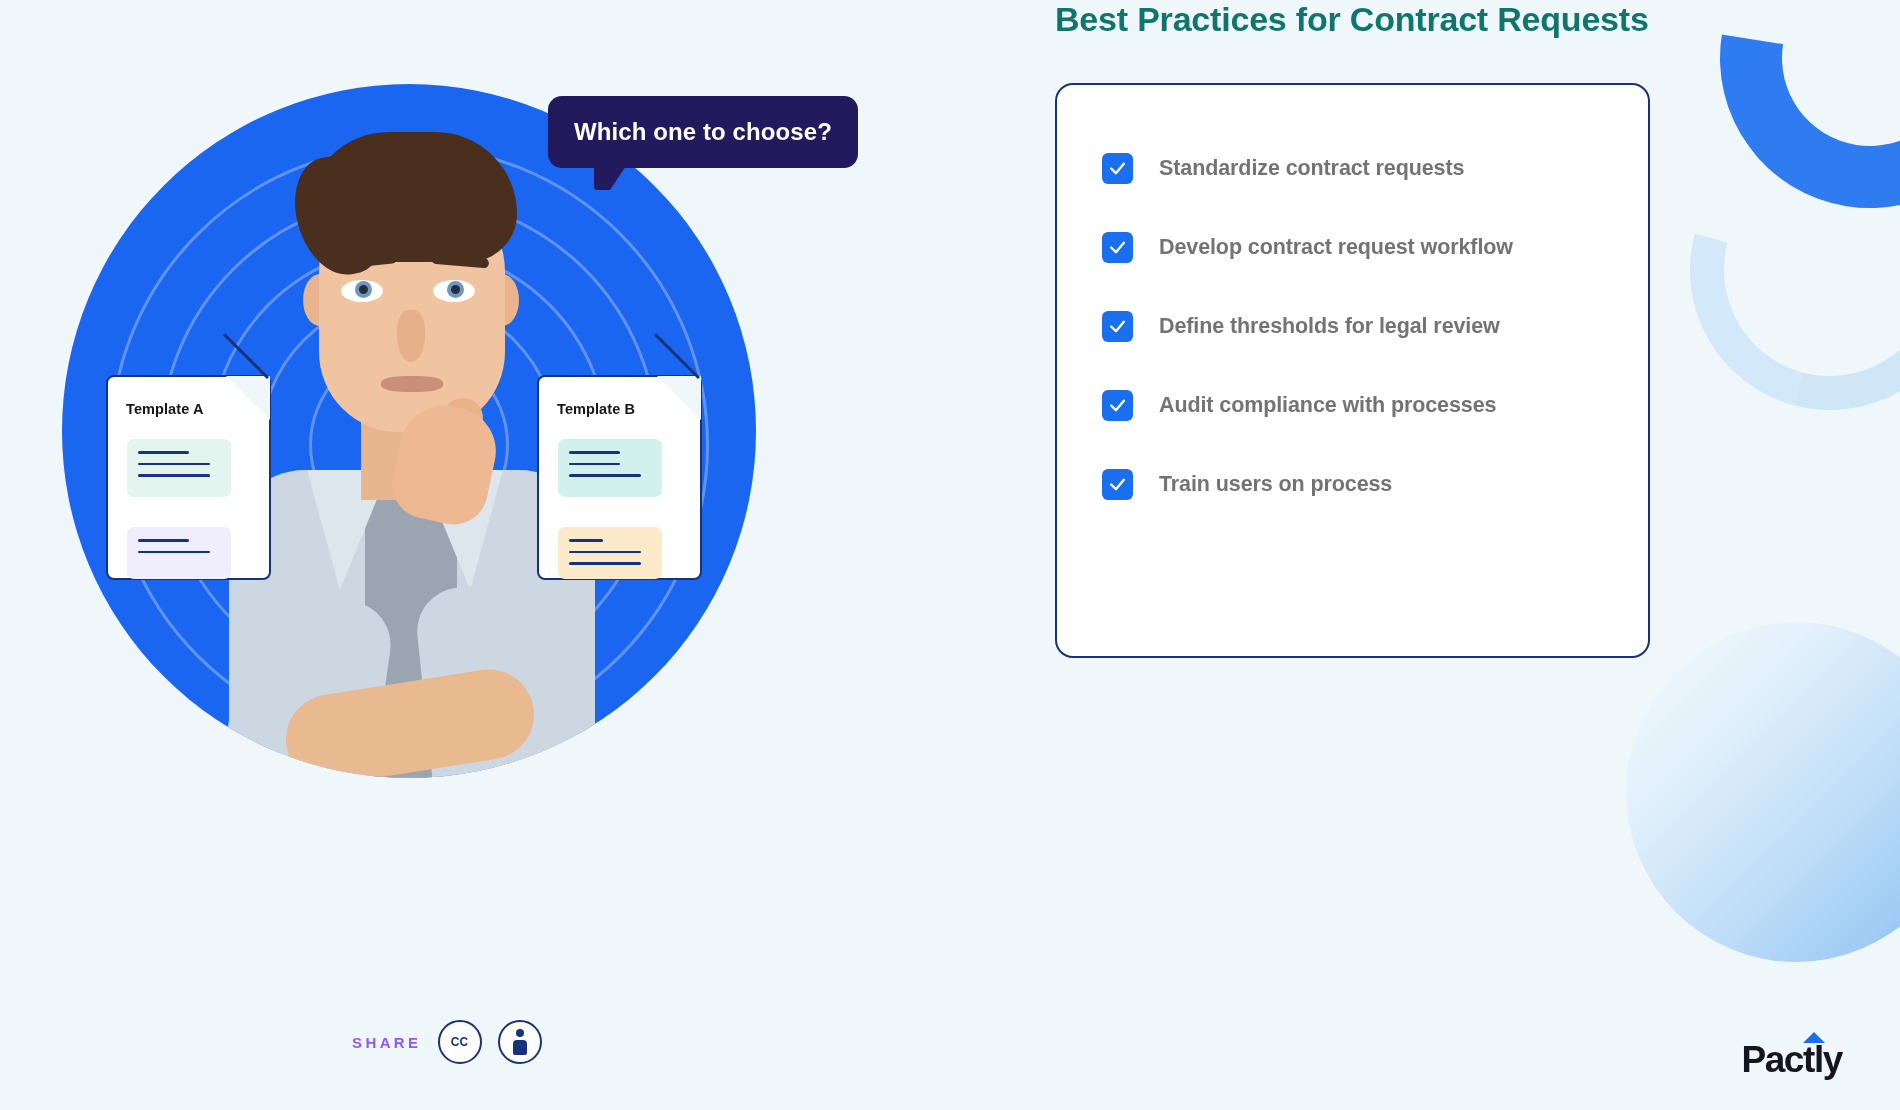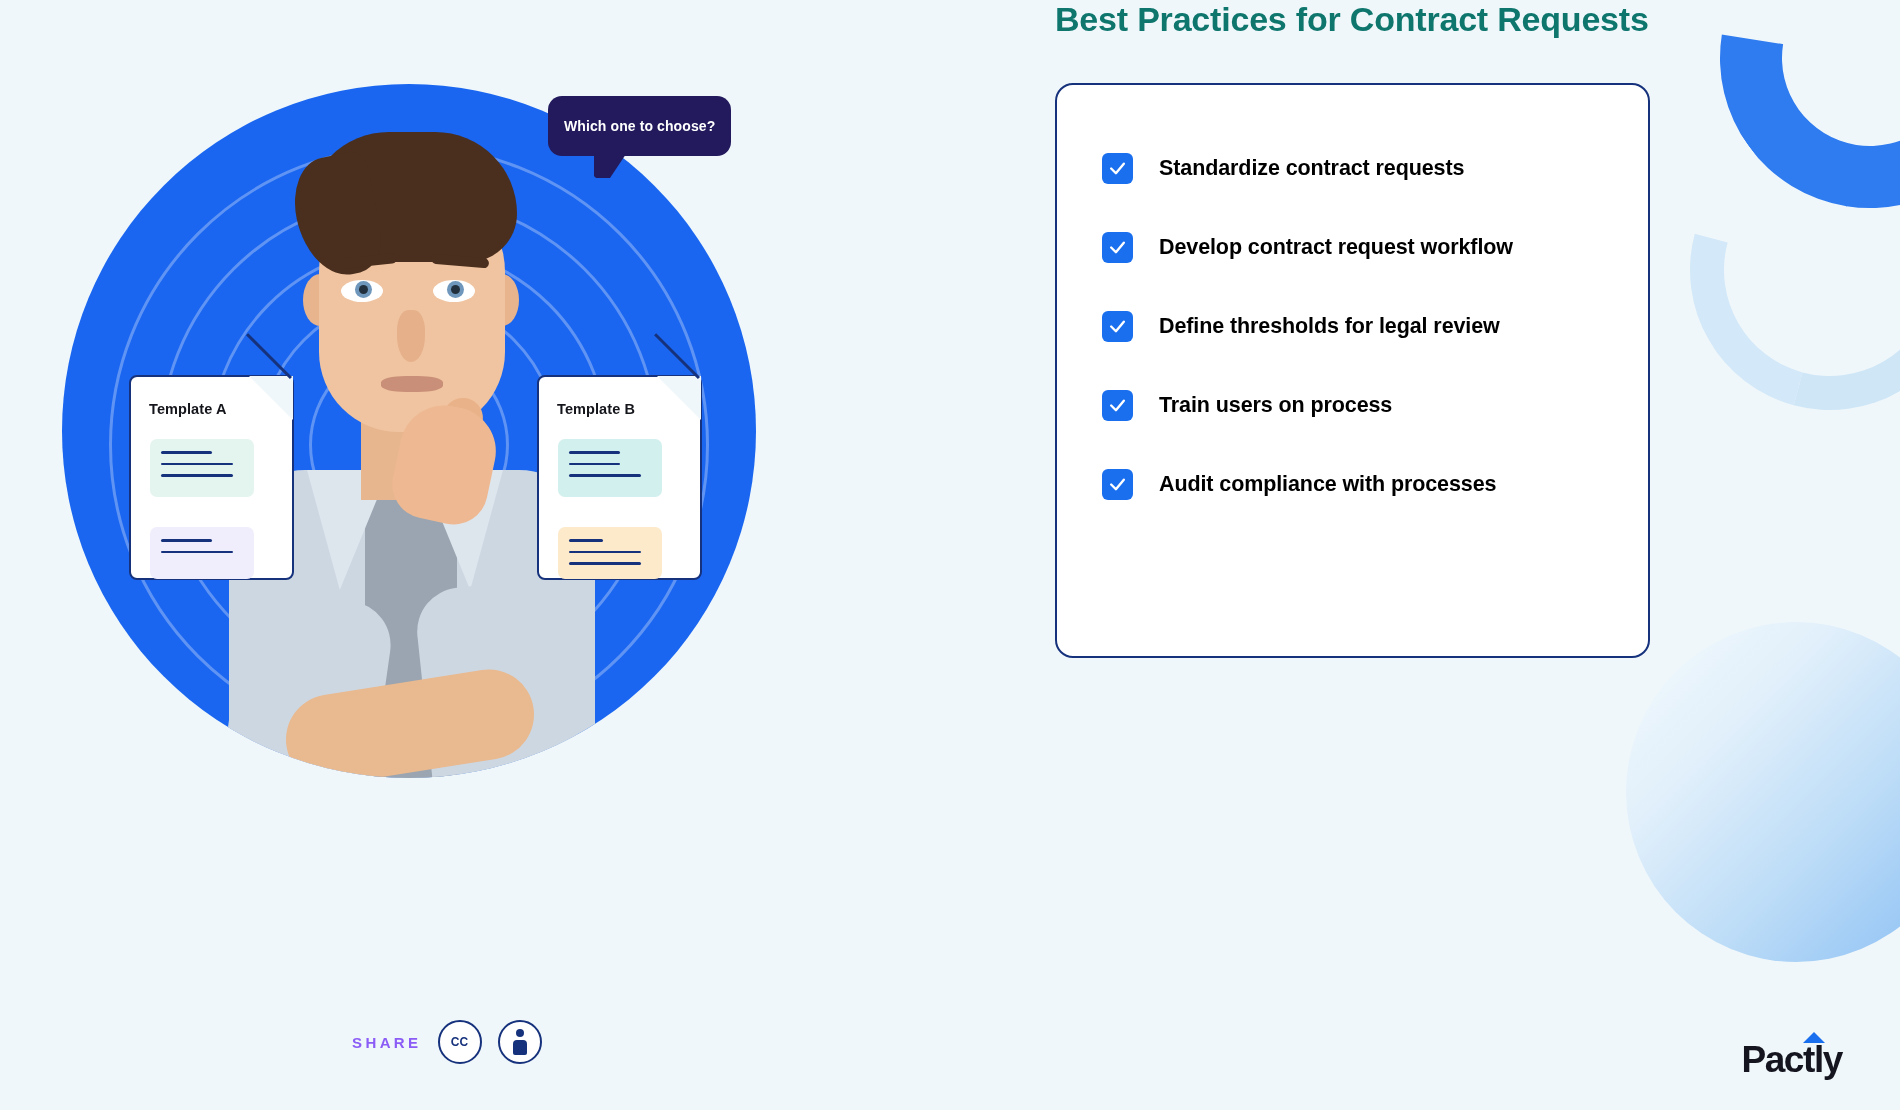--- a/index.html
+++ b/index.html
@@ -157,30 +157,30 @@
     background:#16327c; transform-origin:right top; transform:rotate(45deg);
   }
   .tpl-title {
     position:absolute; left:18px; top:24px;
     font-size:14.5px; font-weight:600; color:#15161c; letter-spacing:.1px;
   }
   .tpl-block { position:absolute; left:19px; width:104px; border-radius:7px;
                padding:12px 11px; display:flex; flex-direction:column; gap:9px; }
   .tpl-line { height:2.6px; background:#16327c; border-radius:2px; }
 
-  #tpl-a { left:129px; top:375px; }
+  #tpl-a { left:106px; top:375px; }
   #tpl-b { left:537px; top:375px;text-align:center; }
 
   
   #bubble {
     position:absolute; left:548px; top:96px;
     background:#221a5c; color:#fff;
     border-radius:14px;
-    padding:22px 16px;
-    font-size:14px; font-weight:700; letter-spacing:.1px;
+    padding:22px 26px;
+    font-size:24px; font-weight:700; letter-spacing:.1px;
     white-space:nowrap;
   }
   #bubble .tail {
     position:absolute; left:46px; bottom:-22px;
     width:0; height:0;
     border-left:16px solid #221a5c;
     border-right:16px solid transparent;
     border-top:24px solid #221a5c;
     border-bottom:0;
     border-radius:0 0 0 4px;
@@ -201,21 +201,21 @@
     padding:52px 0 0 45px;
   }
   .chk-row { display:flex; align-items:center; gap:26px; height:63px; margin-bottom:16px; }
   .chk-row:last-child { margin-bottom:0; }
   .chk-box {
     width:31px; height:31px; flex:0 0 31px;
     background:#1a6fef; border-radius:6px;
     display:flex; align-items:center; justify-content:center;
   }
   .chk-box svg { width:19px; height:19px; display:block; }
-  .chk-label { font-size:21.5px; font-weight:700; color:#000000; letter-spacing:-.1px; }
+  .chk-label { font-size:21.5px; font-weight:700; color:#737373; letter-spacing:-.1px; }
 
   
   #footer {
     position:absolute; left:0; bottom:0; width:1900px; height:120px;
   }
   #share-group {
     position:absolute; left:352px; top:30px;
     display:flex; align-items:center; gap:16px;
   }
   #share-label {
@@ -364,29 +364,29 @@
           </svg>
         </span>
         <span class="chk-label">Define thresholds for legal review</span>
       </div>
       <div class="chk-row">
         <span class="chk-box">
           <svg viewBox="0 0 24 24" fill="none" stroke="#ffffff" stroke-width="3" stroke-linecap="round" stroke-linejoin="round">
             <polyline points="4,12 10,18 20,6"></polyline>
           </svg>
         </span>
-        <span class="chk-label">Train users on process</span>
+        <span class="chk-label">Audit compliance with processes</span>
       </div>
       <div class="chk-row">
         <span class="chk-box">
           <svg viewBox="0 0 24 24" fill="none" stroke="#ffffff" stroke-width="3" stroke-linecap="round" stroke-linejoin="round">
             <polyline points="4,12 10,18 20,6"></polyline>
           </svg>
         </span>
-        <span class="chk-label">Audit compliance with processes</span>
+        <span class="chk-label">Train users on process</span>
       </div>
     </div>
 </div>
 
 <div id="footer">
   <div id="share-group">
     <span id="share-label">SHARE</span>
     <span class="cc-circle">
       <span>CC</span>
     </span>

